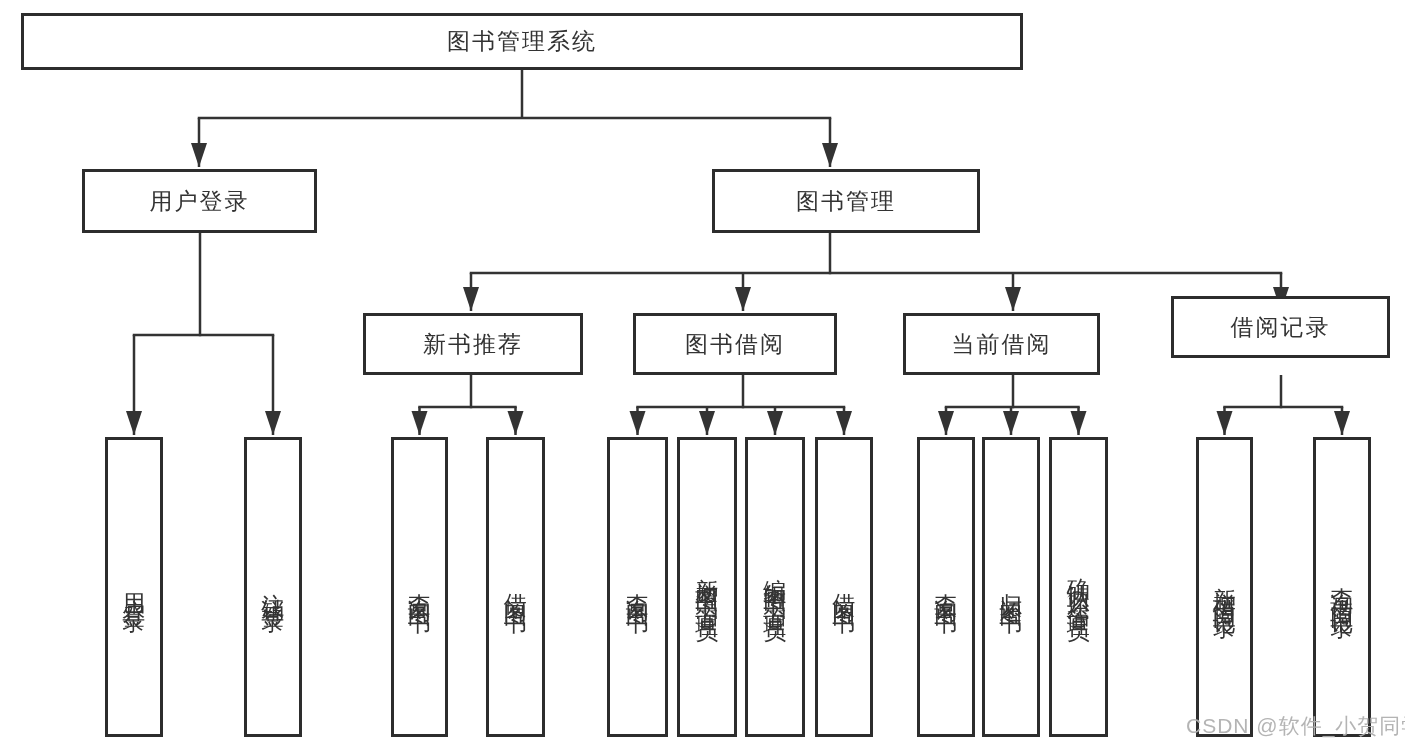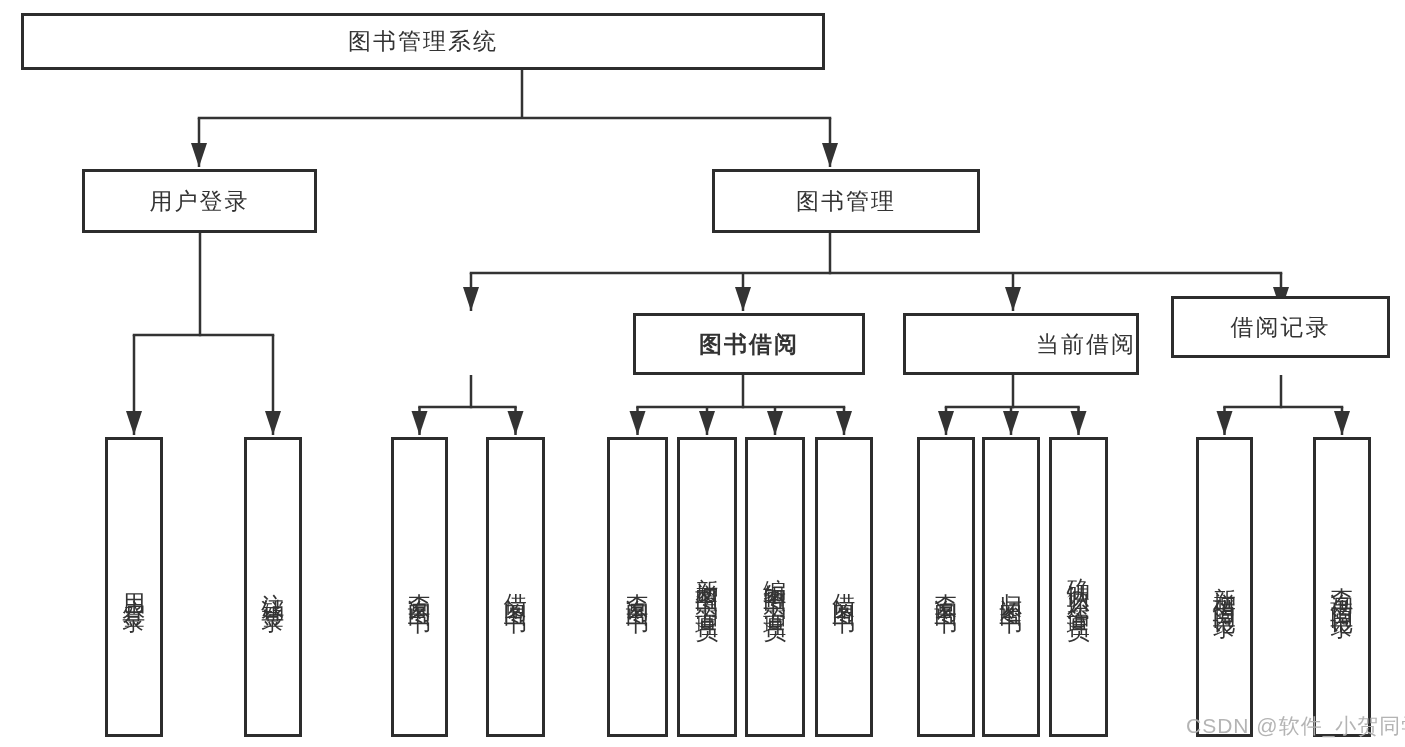--- a/index.html
+++ b/index.html
@@ -72,35 +72,38 @@
       <path d="M1011,407 V435" marker-end="url(#ah)"></path>
       <path d="M1078.5,407 V435" marker-end="url(#ah)"></path>
 
       <path d="M1281,375 V408.25"></path>
       <path d="M1223.25,407 H1343.25"></path>
       <path d="M1224.5,407 V435" marker-end="url(#ah)"></path>
       <path d="M1342,407 V435" marker-end="url(#ah)"></path>
     </g>
   </svg>
 
-  <div class="box" style="left:21px; top:13px; width:804px; height:57px;">
+  <div class="box" style="left:21px; top:13px; width:1002px; height:57px;">
     <span class="hlabel">图书管理系统</span>
   </div>
 
   <div class="box" style="left:82px; top:169px; width:235px; height:64px;">
     <span class="hlabel">用户登录</span>
   </div>
   <div class="box" style="left:712px; top:169px; width:268px; height:64px;">
     <span class="hlabel">图书管理</span>
   </div>
 
-  <div class="box" style="left:633px; top:313px; width:232px; height:62px;font-weight:bold;">
+  <div class="box" style="left:363px; top:313px; width:220px; height:62px;">
+    <span class="hlabel">新书推荐</span>
+  </div>
+  <div class="box" style="left:633px; top:313px; width:204px; height:62px;">
     <span class="hlabel">图书借阅</span>
   </div>
-  <div class="box" style="left:903px; top:313px; width:236px; height:62px;justify-content:flex-end;">
+  <div class="box" style="left:903px; top:313px; width:197px; height:62px;">
     <span class="hlabel">当前借阅</span>
   </div>
   <div class="box" style="left:1171px; top:296px; width:219px; height:62px;">
     <span class="hlabel">借阅记录</span>
   </div>
 
   <div class="box" style="left:105px; top:437px; width:58px; height:300px;">
     <span class="vlabel">用户登录</span>
   </div>
   <div class="box" style="left:244px; top:437px; width:58px; height:300px;">

